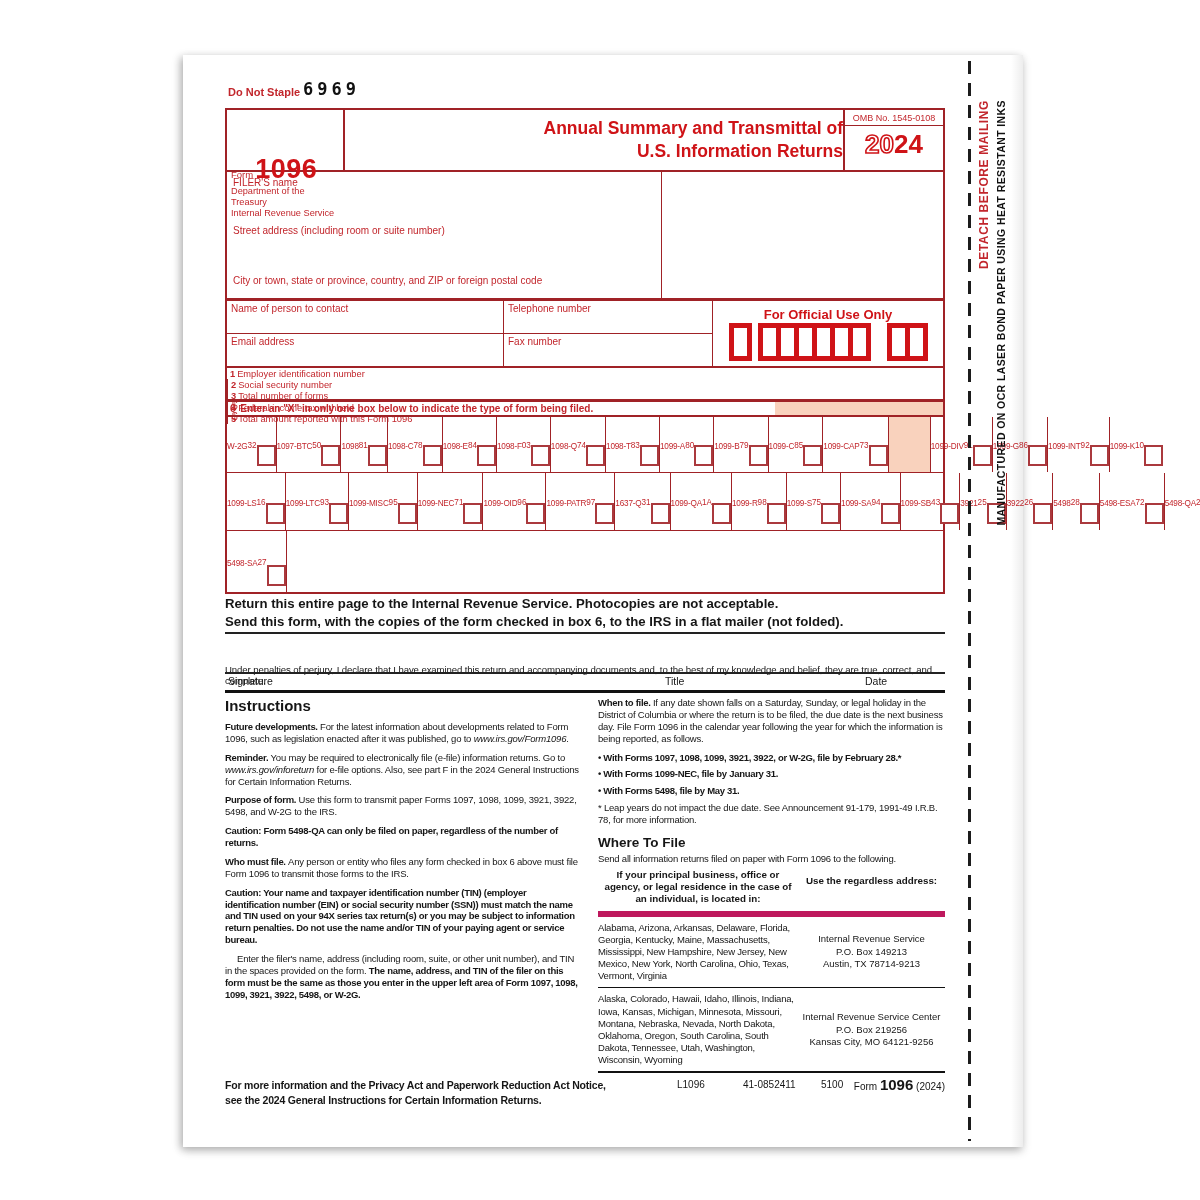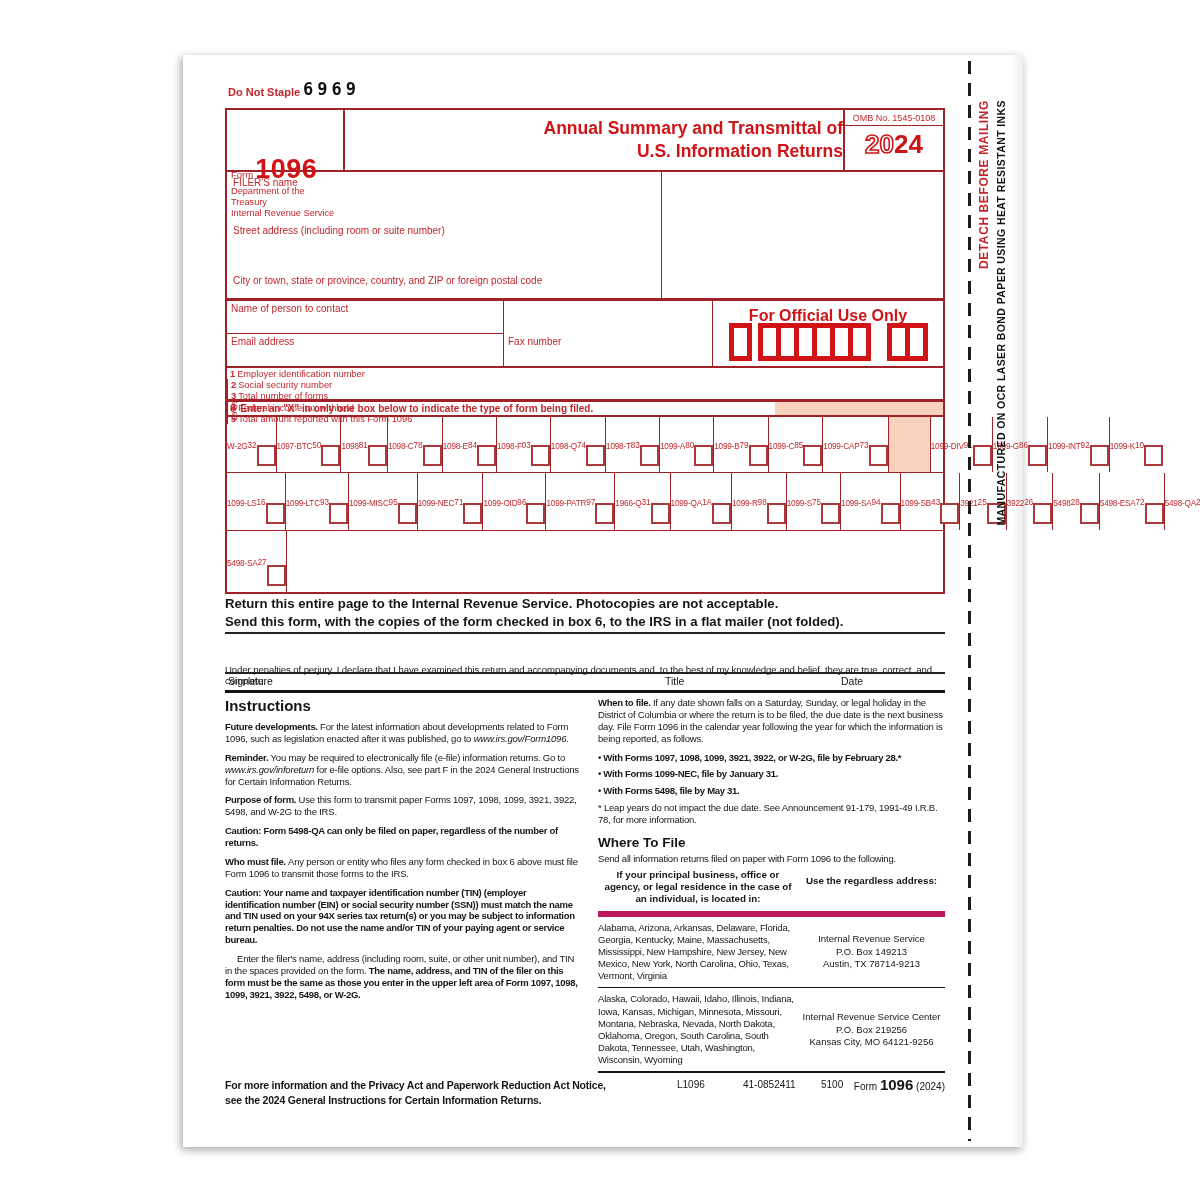--- a/index.html
+++ b/index.html
@@ -44,21 +44,21 @@
   
   .contact{left:42px;top:245px;width:720px;height:68px;border:2.5px solid var(--bord);border-top:1.5px solid var(--bord);
            box-sizing:border-box;display:flex;}
   .contact-grid{width:485px;display:flex;flex-wrap:wrap;box-sizing:border-box;}
   .ccell{box-sizing:border-box;border-right:1.5px solid var(--bord);height:33px;padding:2px 4px;
          color:var(--red);font-size:10px;}
   .ccell.c1,.ccell.c3{width:277px;}
   .ccell.c2,.ccell.c4{width:208px;border-right:none;}
   .ccell.c1,.ccell.c2{border-bottom:1.5px solid var(--bord);}
   .fouo{flex:1;border-left:1.5px solid var(--bord);position:relative;}
-  .fouo-label{text-align:center;color:var(--redb);font-weight:bold;font-size:16px;margin-top:6px;}
+  .fouo-label{text-align:center;color:var(--redb);font-weight:bold;font-size:13px;margin-top:6px;}
   .combs{position:absolute;left:0;right:0;bottom:5px;display:flex;justify-content:center;align-items:flex-end;}
   .comb-group{display:flex;}
   .comb-group + .comb-group{margin-left:6px;}
   .comb-group:last-child{margin-left:16px;}
   .comb-cell{width:13px;height:28px;border:5px solid var(--redb);background:#fff;}
   .comb-cell + .comb-cell{margin-left:-5px;}
 
   
   .brow{left:42px;top:313px;width:720px;height:33px;border:2.5px solid var(--bord);border-top:none;
         box-sizing:border-box;display:flex;flex-direction:column;}
@@ -93,21 +93,21 @@
   .fbox{width:15px;height:17px;border:2px solid var(--cb);background:#fff;margin-top:auto;margin-bottom:6px;}
 
   
   .retnote{left:42px;top:540px;width:720px;color:var(--ink);font-weight:bold;font-size:13.2px;line-height:1.4;}
   .rule1{left:42px;top:577px;width:720px;height:1.5px;background:#222;}
   .perjury{left:42px;top:609px;width:720px;color:var(--ink);font-size:9.6px;letter-spacing:-.1px;}
   .sigrule{left:42px;top:617px;width:720px;height:1.5px;background:#222;}
   .sigrow{left:42px;top:620px;width:720px;height:15px;color:var(--ink);font-size:10.5px;}
   .sig-l{position:absolute;left:3px;top:0;}
   .sig-t{position:absolute;left:440px;top:0;}
-  .sig-d{position:absolute;left:616px;top:0;}
+  .sig-d{position:absolute;left:640px;top:0;}
   .rule2{left:42px;top:635px;width:720px;height:3px;background:#111;}
 
   
   .insL{left:42px;top:642px;width:356px;color:var(--ink);}
   .insR{left:415px;top:642px;width:347px;color:var(--ink);}
   .ins-head{font-weight:bold;font-size:15px;margin-bottom:7px;}
   .para,.bullet,.footnote{font-size:9.5px;line-height:1.25;letter-spacing:-.2px;margin-bottom:7px;}
   .para.indent{text-indent:12px;margin-bottom:0;}
   .bullet{margin-bottom:5px;letter-spacing:-.15px;}
   .footnote{margin-top:2px;}
@@ -180,20 +180,21 @@
         <div class="flabel" style="top:5px">FILER'S name</div>
         <div class="flabel" style="top:53px">Street address (including room or suite number)</div>
         <div class="flabel" style="top:103px">City or town, state or province, country, and ZIP or foreign postal code</div>
       </div>
       <div class="filer-right"></div>
     </div>
 
     <div class="abs contact">
       <div class="contact-grid">
         <div class="ccell c1">Name of person to contact</div>
+        <div class="ccell c2">Telephone number</div>
         <div class="ccell c3">Email address</div>
         <div class="ccell c4">Fax number</div>
       </div>
       <div class="fouo">
         <div class="fouo-label">For Official Use Only</div>
         <div class="combs">
             <div class="comb-group">
               <div class="comb-cell"></div>
             </div>
             <div class="comb-group">
@@ -348,21 +349,21 @@
             <div class="fname">1099-OID</div>
             <div class="fcode">96</div>
             <div class="fbox"></div>
           </div>
           <div class="fcell">
             <div class="fname">1099-PATR</div>
             <div class="fcode">97</div>
             <div class="fbox"></div>
           </div>
           <div class="fcell">
-            <div class="fname">1966-Q</div>
+            <div class="fname">1637-Q</div>
             <div class="fcode">31</div>
             <div class="fbox"></div>
           </div>
           <div class="fcell">
             <div class="fname">1099-QA</div>
             <div class="fcode">1A</div>
             <div class="fbox"></div>
           </div>
           <div class="fcell">
             <div class="fname">1099-R</div>

